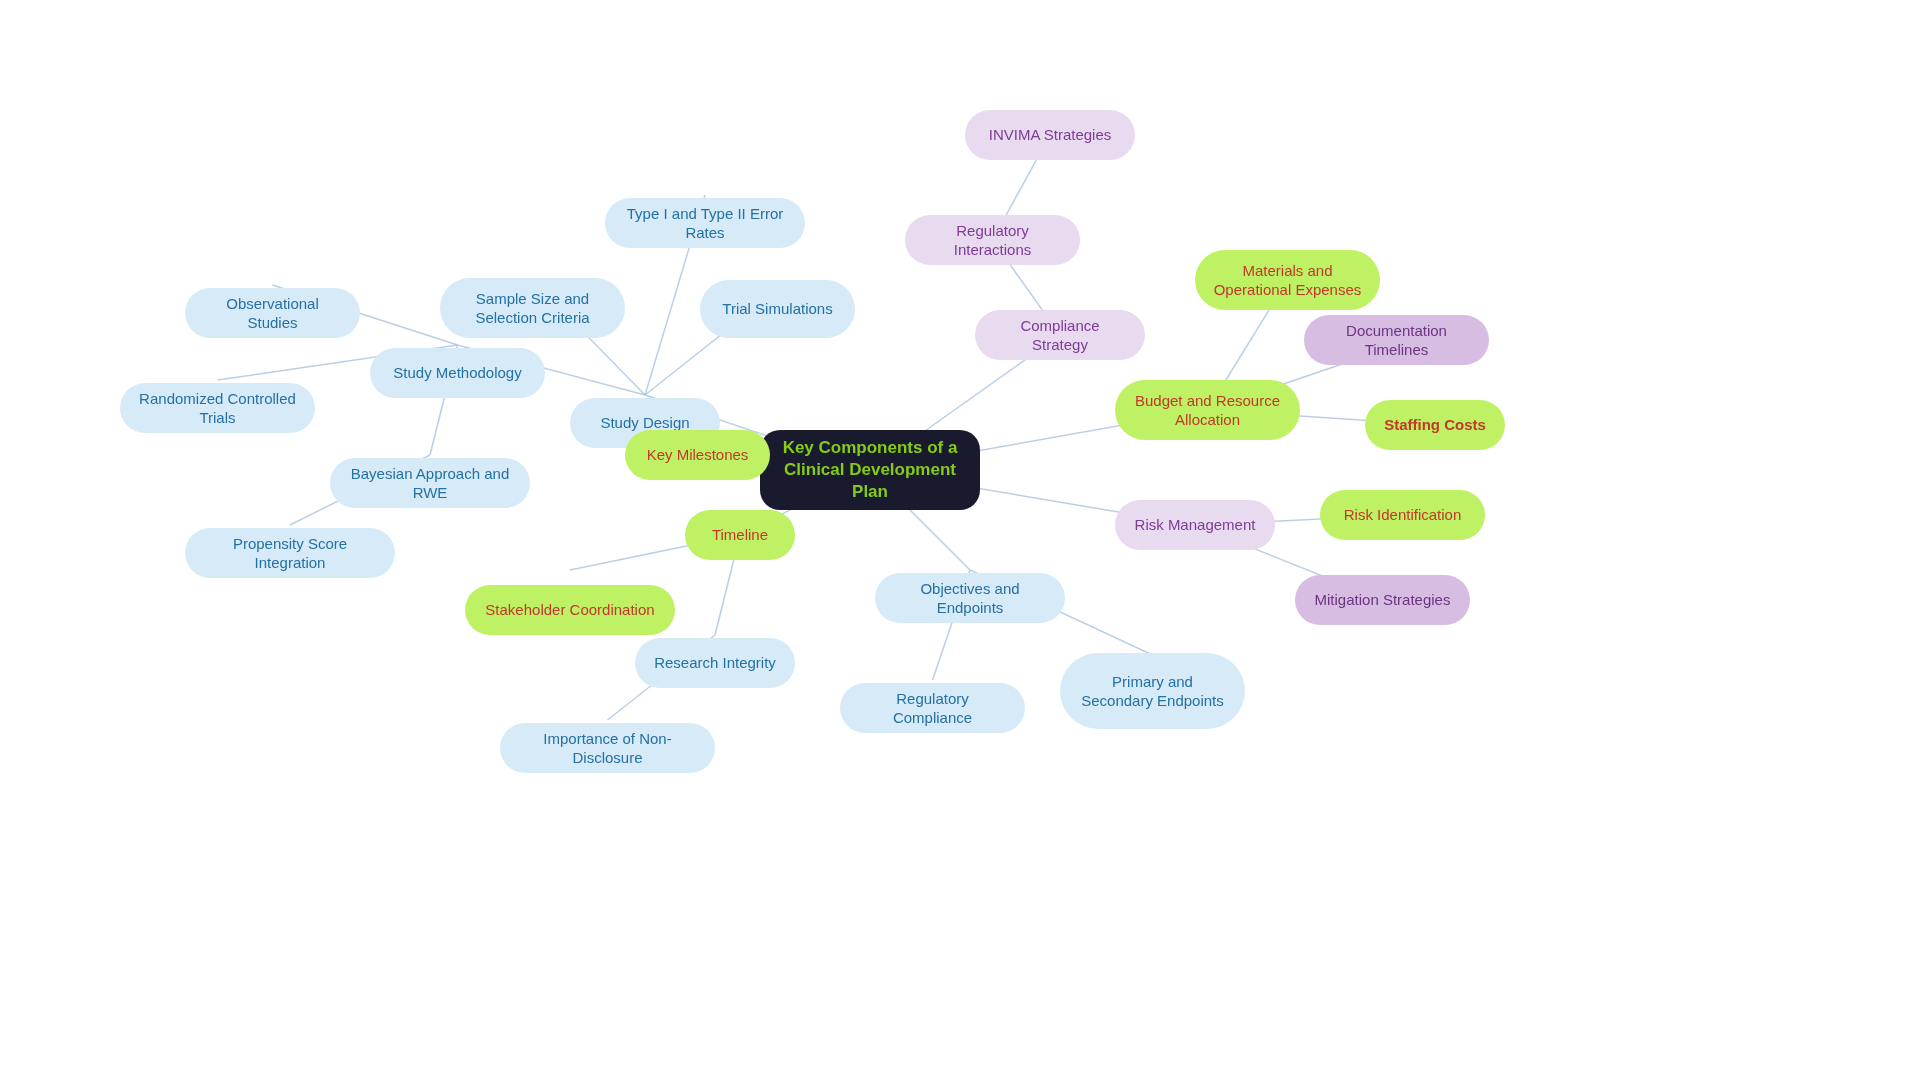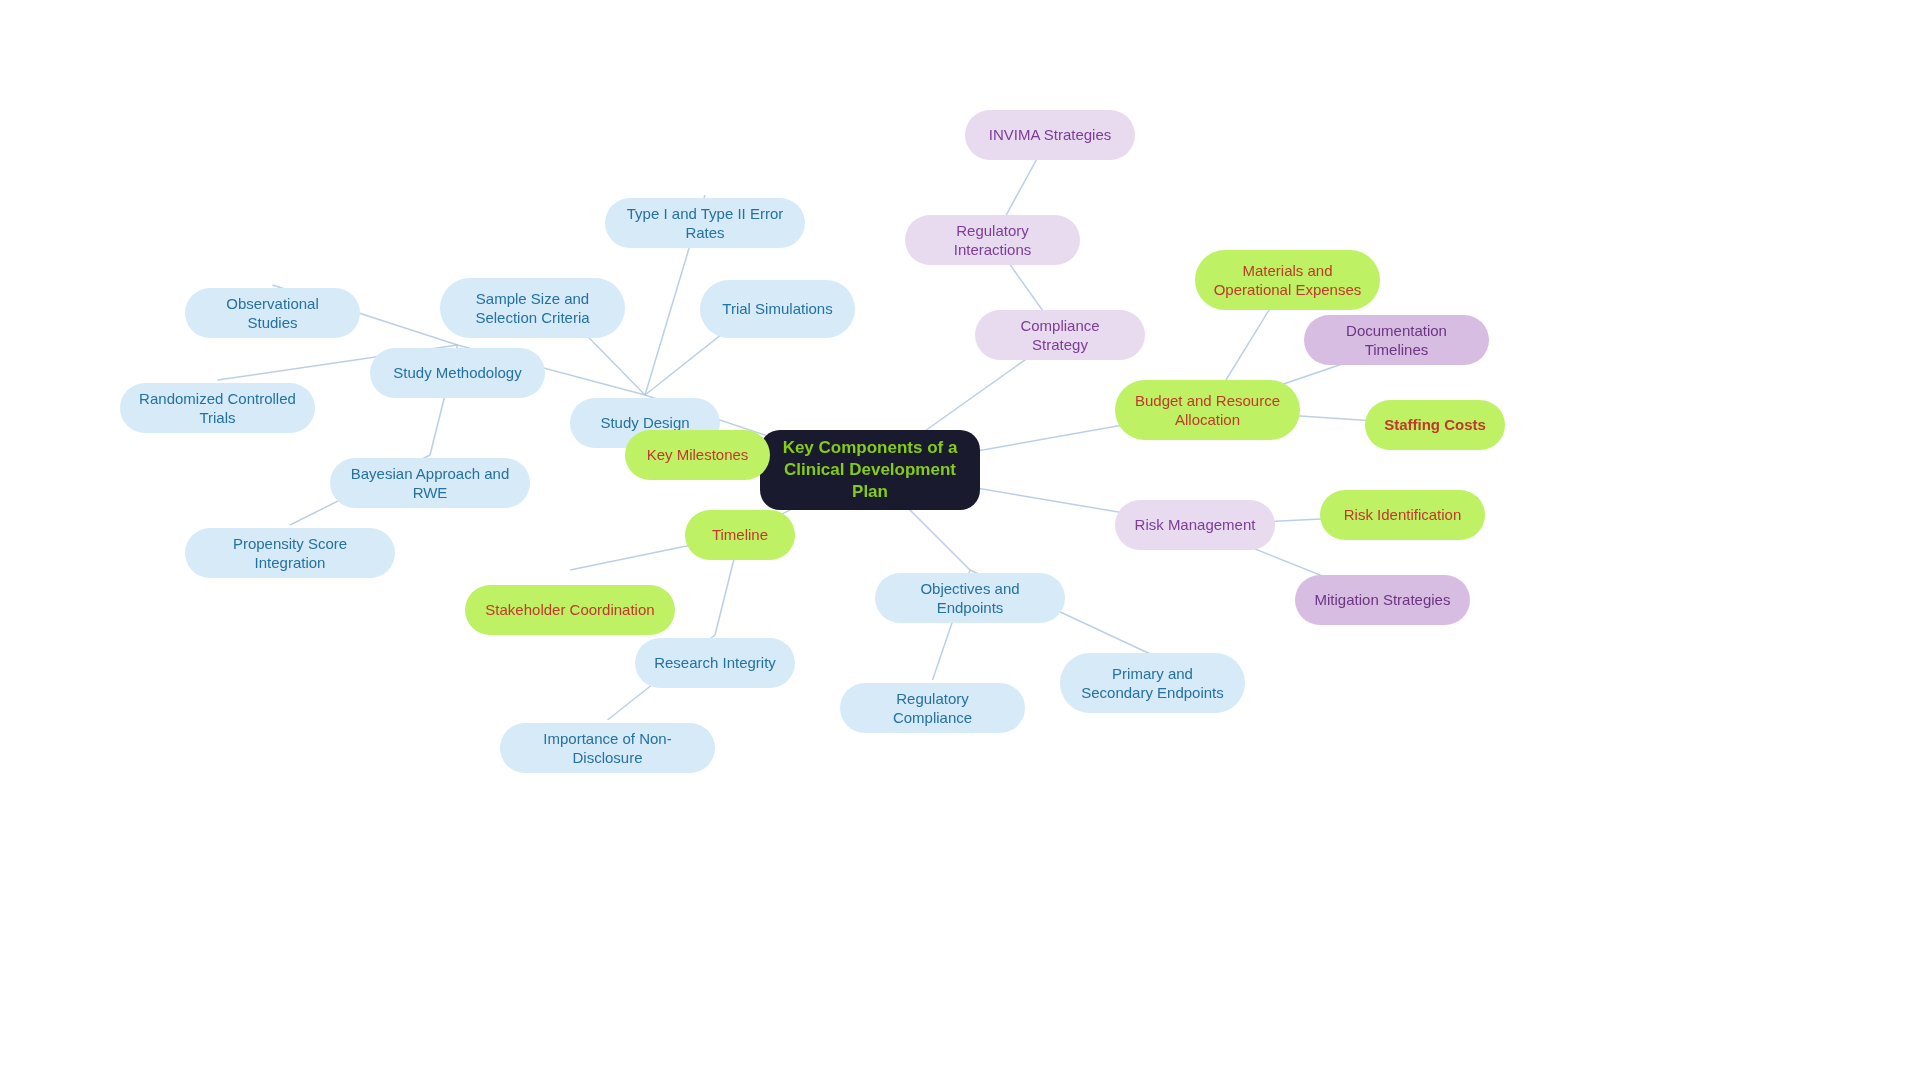--- a/index.html
+++ b/index.html
@@ -111,21 +111,21 @@
       <div class="node node-blue" style="left: 700px; top: 252px; width: 155px; height: 58px;">Trial Simulations</div>
       <div class="node node-blue" style="left: 330px; top: 430px; width: 200px; height: 50px;">Bayesian Approach and RWE</div>
       <div class="node node-blue" style="left: 185px; top: 500px; width: 210px; height: 50px;">Propensity Score Integration</div>
       <div class="node node-pink" style="left: 625px; top: 430px; width: 145px; height: 50px;">Key Milestones</div>
       <div class="node node-pink" style="left: 685px; top: 510px; width: 110px; height: 50px;">Timeline</div>
       <div class="node node-pink" style="left: 465px; top: 545px; width: 210px; height: 50px; margin-top: 40px;">Stakeholder Coordination</div>
       <div class="node node-blue" style="left: 635px; top: 610px; width: 160px; height: 50px;">Research Integrity</div>
       <div class="node node-blue" style="left: 500px; top: 695px; width: 215px; height: 50px;">Importance of Non-Disclosure</div>
       <div class="node node-blue" style="left: 875px; top: 545px; width: 190px; height: 50px;">Objectives and Endpoints</div>
       <div class="node node-blue" style="left: 840px; top: 655px; width: 185px; height: 50px;">Regulatory Compliance</div>
-      <div class="node node-blue" style="left: 1060px; top: 625px; width: 185px; height: 60px;">Primary and Secondary Endpoints</div>
+      <div class="node node-blue" style="left: 1060px; top: 625px; width: 185px; height: 76px;">Primary and Secondary Endpoints</div>
       <div class="node node-purple" style="left: 975px; top: 310px; width: 170px; height: 50px;">Compliance Strategy</div>
       <div class="node node-purple" style="left: 905px; top: 215px; width: 175px; height: 50px;">Regulatory Interactions</div>
       <div class="node node-purple" style="left: 965px; top: 110px; width: 170px; height: 50px;">INVIMA Strategies</div>
       <div class="node node-pink" style="left: 1115px; top: 380px; width: 185px; height: 60px;">Budget and Resource Allocation</div>
       <div class="node node-pink" style="left: 1195px; top: 250px; width: 185px; height: 60px;">Materials and Operational Expenses</div>
       <div class="node node-lavender" style="left: 1304px; top: 315px; width: 185px; height: 50px; text-align: center;">Documentation Timelines</div>
       <div class="node node-pink" style="left: 1365px; top: 400px; width: 140px; height: 50px; font-weight: bold;">Staffing Costs</div>
       <div class="node node-purple" style="left: 1115px; top: 500px; width: 160px; height: 50px;">Risk Management</div>
       <div class="node node-pink" style="left: 1320px; top: 490px; width: 165px; height: 50px;">Risk Identification</div>
       <div class="node node-lavender" style="left: 1295px; top: 575px; width: 175px; height: 50px;">Mitigation Strategies</div>

